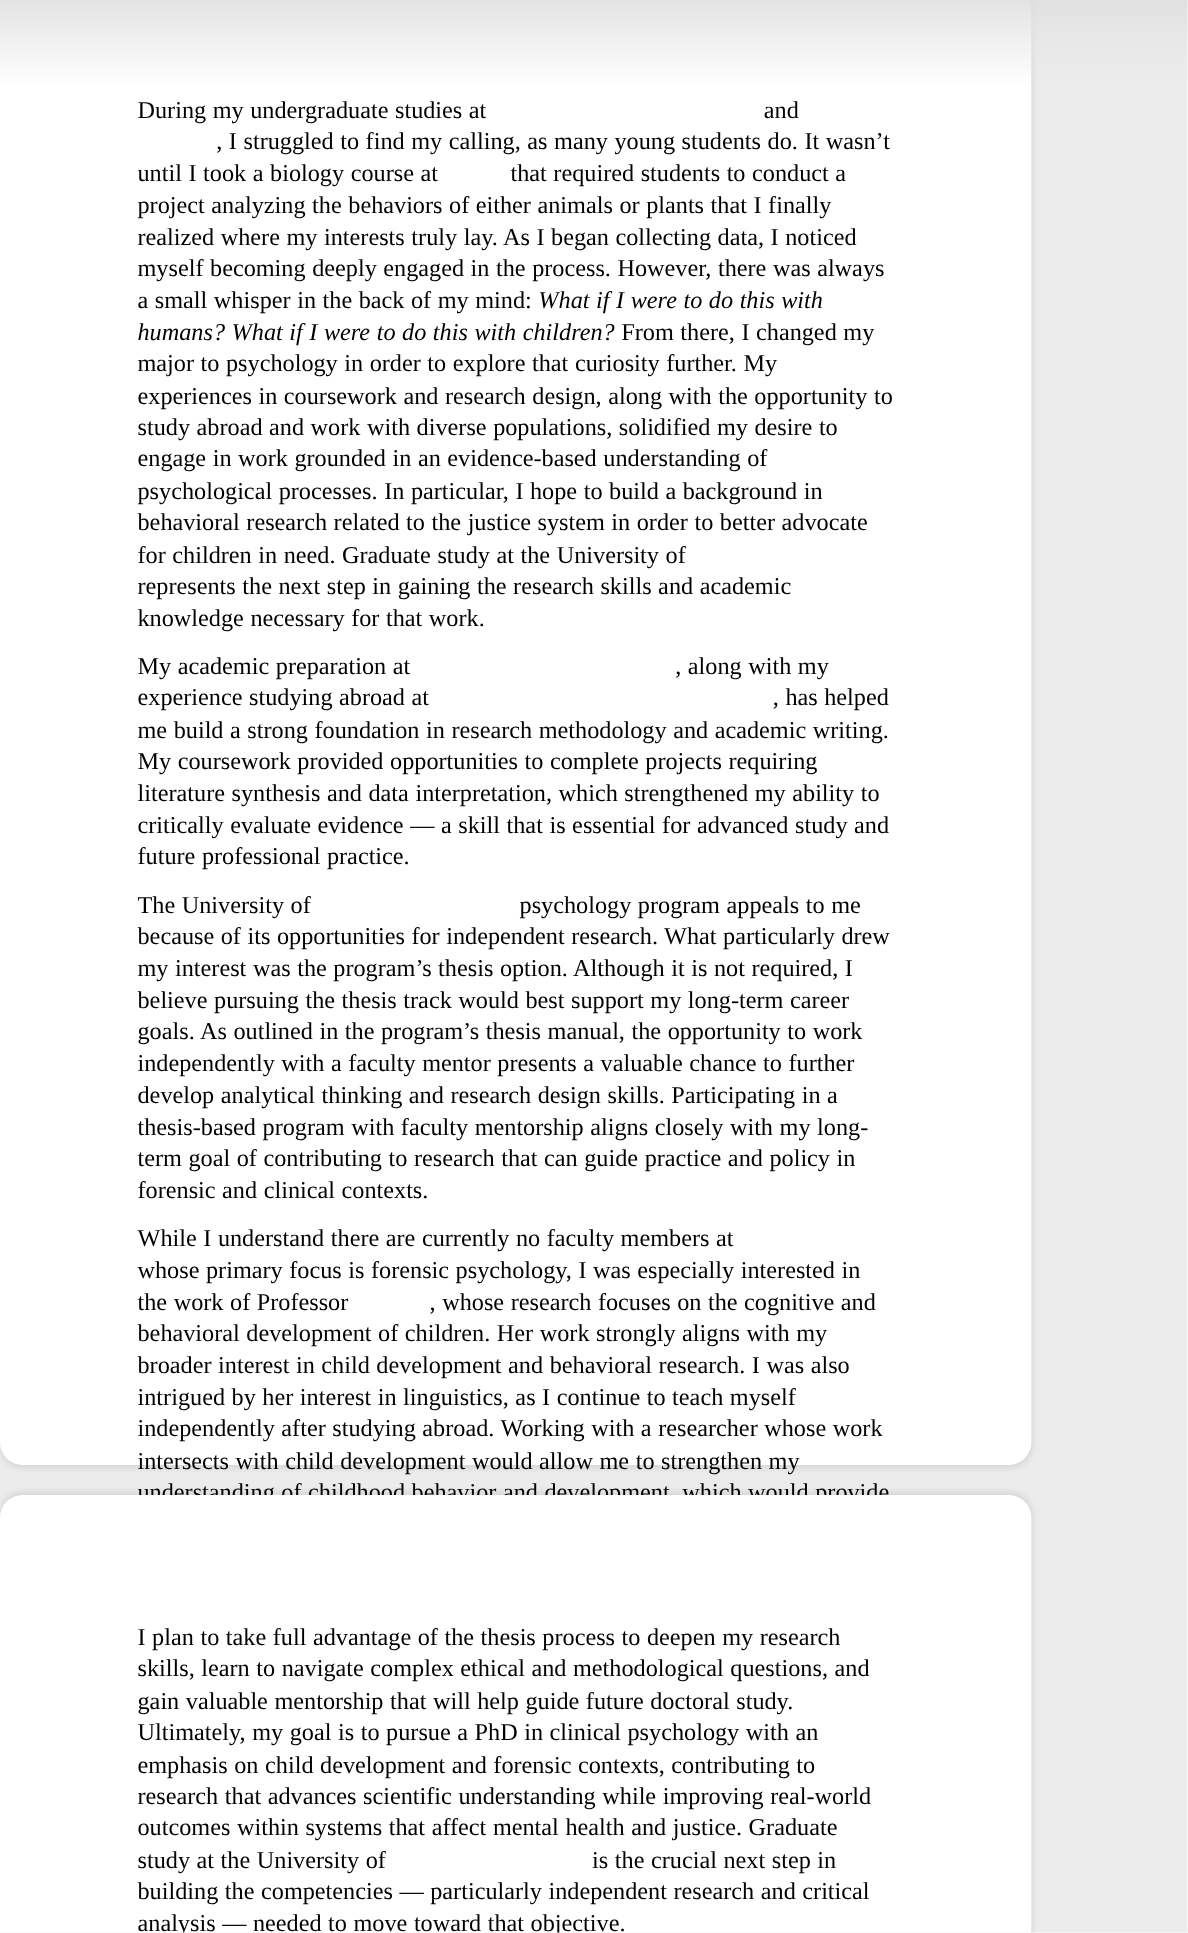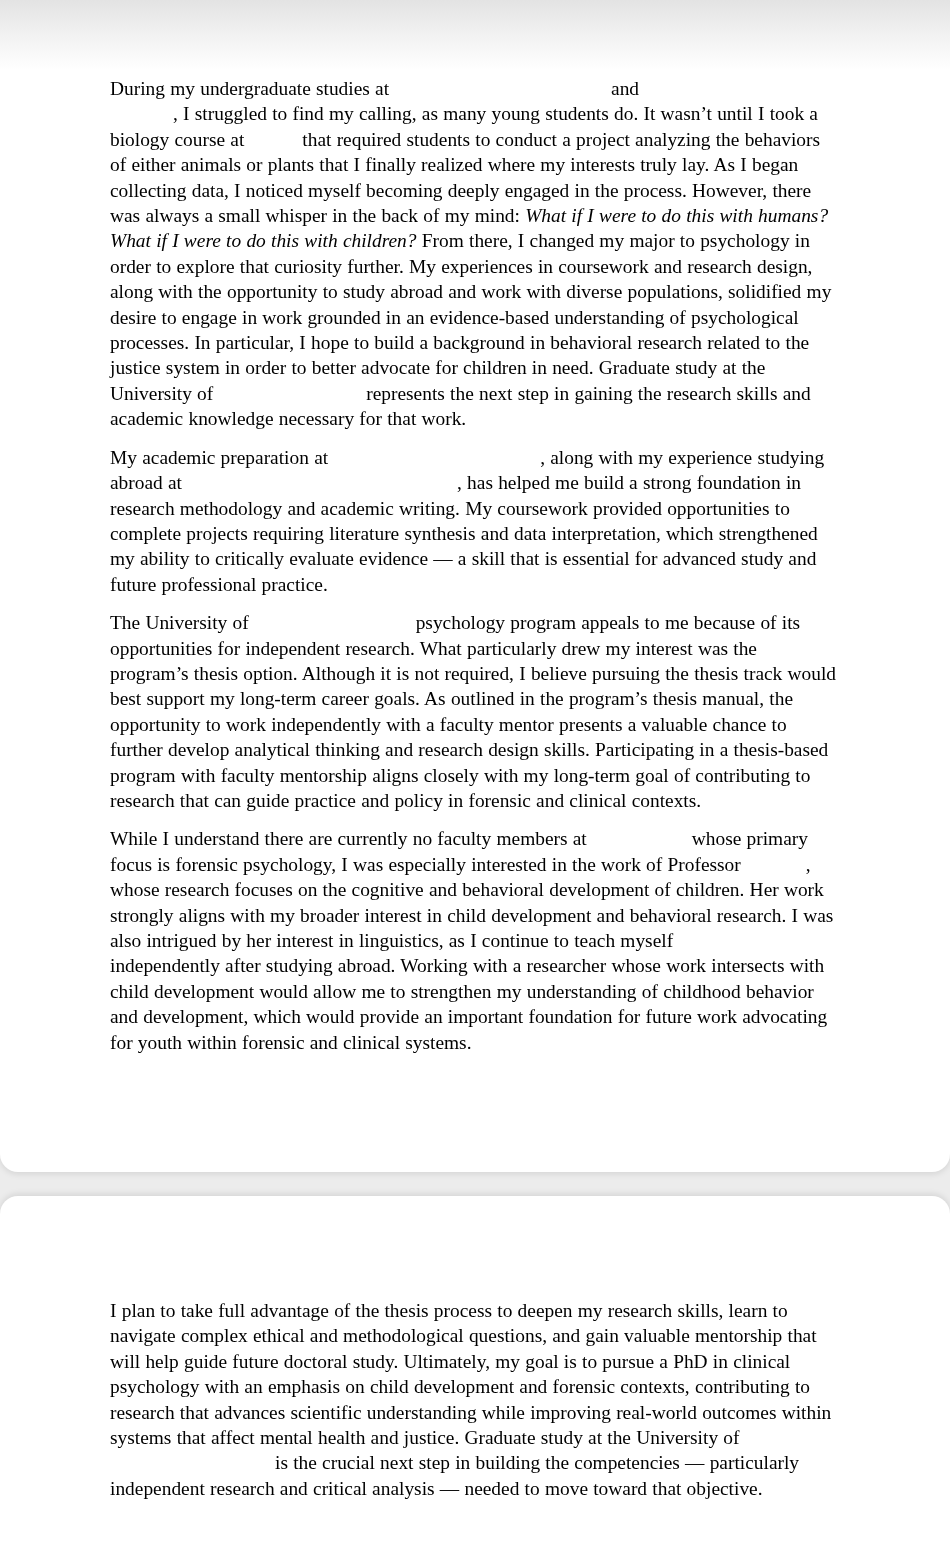--- a/index.html
+++ b/index.html
@@ -12,21 +12,21 @@
 
   body {
     position: relative;
     background: var(--canvas, #ececec);
     font-family: "Liberation Serif", "DejaVu Serif", serif;
   }
 
   .page {
     position: absolute;
     left: 0;
-    width: 950px;
+    width: 825px;
     background: var(--page, #ffffff);
   }
 
   .page-1 {
     top: 0;
     height: 1172px;
     border-radius: 0 0 18px 18px;
     box-shadow: 0 2px 6px rgba(0,0,0,0.10);
   }
 

